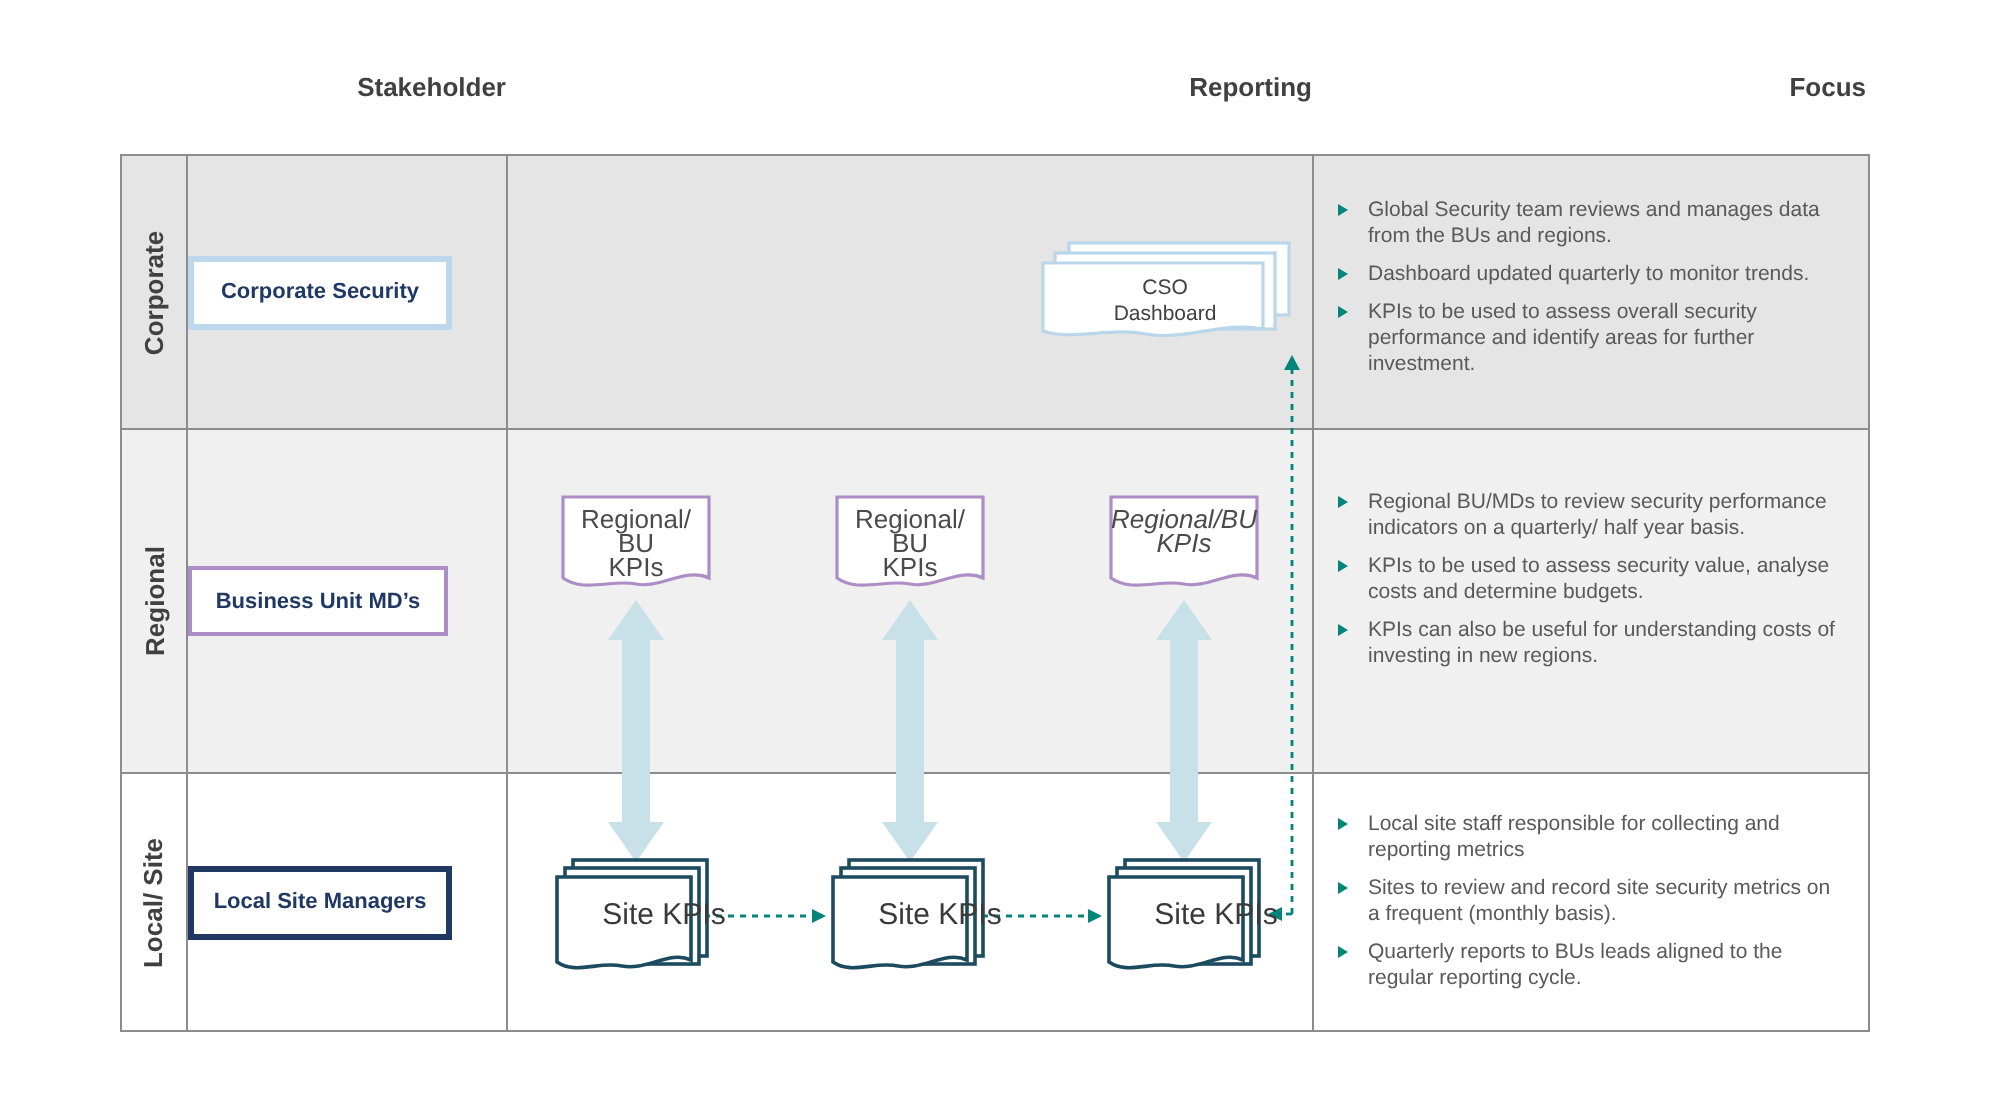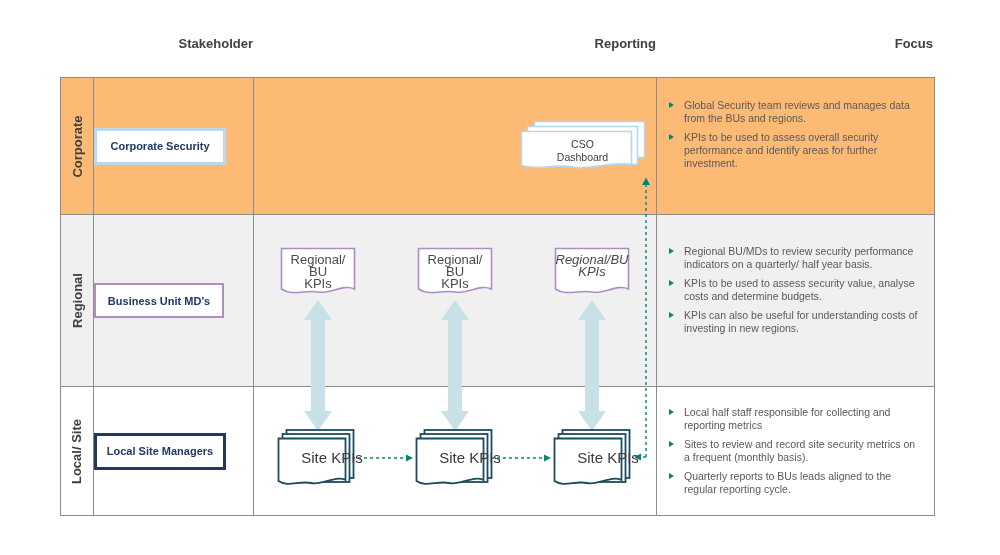--- a/index.html
+++ b/index.html
@@ -9,21 +9,21 @@
   .col-header{position:absolute;top:36px;text-align:right;font-weight:bold;font-size:13px;color:#404040;}
   .col-header.stakeholder{left:93px;width:160px;}
   .col-header.reporting{left:253px;width:403px;}
   .col-header.focus{left:656px;width:277px;}
 
   
   .table{position:absolute;left:60px;top:77px;width:873px;height:437px;border:1px solid #8c8c8c;display:grid;grid-template-columns:33px 160px 403px 277px;grid-template-rows:137px 172px 128px;box-sizing:content-box;}
   .cell{border-right:1px solid #8c8c8c;border-bottom:1px solid #8c8c8c;box-sizing:border-box;position:relative;}
   .cell.last-col{border-right:none;}
   .cell.last-row{border-bottom:none;}
-  .bg-corporate{background:#fdba74;}
+  .bg-corporate{background:#e5e5e5;}
   .bg-regional{background:#f0f0f0;}
   .bg-local{background:#ffffff;}
 
   .row-label-cell{display:flex;align-items:center;justify-content:center;}
   .row-label{transform:rotate(-90deg);white-space:nowrap;font-weight:bold;font-size:13px;color:#404040;}
 
   .stakeholder-cell{display:flex;align-items:center;}
   .stakeholder-box{width:126px;min-height:31px;display:flex;align-items:center;justify-content:center;background:#ffffff;font-weight:bold;font-size:11px;color:#1f3864;text-align:center;}
   .box-corporate{border:3px solid #bdd7ee;}
   .box-regional{border:2px solid #ad8dc5;}
@@ -61,20 +61,24 @@
       <div class="stakeholder-box box-corporate">Corporate Security</div>
     </div>
     <div class="cell bg-corporate"></div>
     <div class="cell bg-corporate last-col focus-cell pad-corporate">
       <div class="bullet">
           <span class="tri"></span>
           <span class="bullet-text">Global Security team reviews and manages data from the BUs and regions.</span>
         </div>
       <div class="bullet">
           <span class="tri"></span>
+          <span class="bullet-text">Dashboard updated quarterly to monitor trends.</span>
+        </div>
+      <div class="bullet">
+          <span class="tri"></span>
           <span class="bullet-text">KPIs to be used to assess overall security performance and identify areas for further investment.</span>
         </div>
     </div>
 
     <div class="cell bg-regional row-label-cell">
       <span class="row-label">Regional</span>
     </div>
     <div class="cell bg-regional stakeholder-cell">
       <div class="stakeholder-box box-regional">Business Unit MD’s</div>
     </div>
@@ -97,21 +101,21 @@
     <div class="cell bg-local last-row row-label-cell">
       <span class="row-label">Local/ Site</span>
     </div>
     <div class="cell bg-local last-row stakeholder-cell">
       <div class="stakeholder-box box-local">Local Site Managers</div>
     </div>
     <div class="cell bg-local last-row"></div>
     <div class="cell bg-local last-row last-col focus-cell pad-local">
       <div class="bullet">
           <span class="tri"></span>
-          <span class="bullet-text">Local half staff responsible for collecting and reporting metrics</span>
+          <span class="bullet-text">Local site staff responsible for collecting and reporting metrics</span>
         </div>
       <div class="bullet">
           <span class="tri"></span>
           <span class="bullet-text">Sites to review and record site security metrics on a frequent (monthly basis).</span>
         </div>
       <div class="bullet">
           <span class="tri"></span>
           <span class="bullet-text">Quarterly reports to BUs leads aligned to the regular reporting cycle.</span>
         </div>
     </div>

